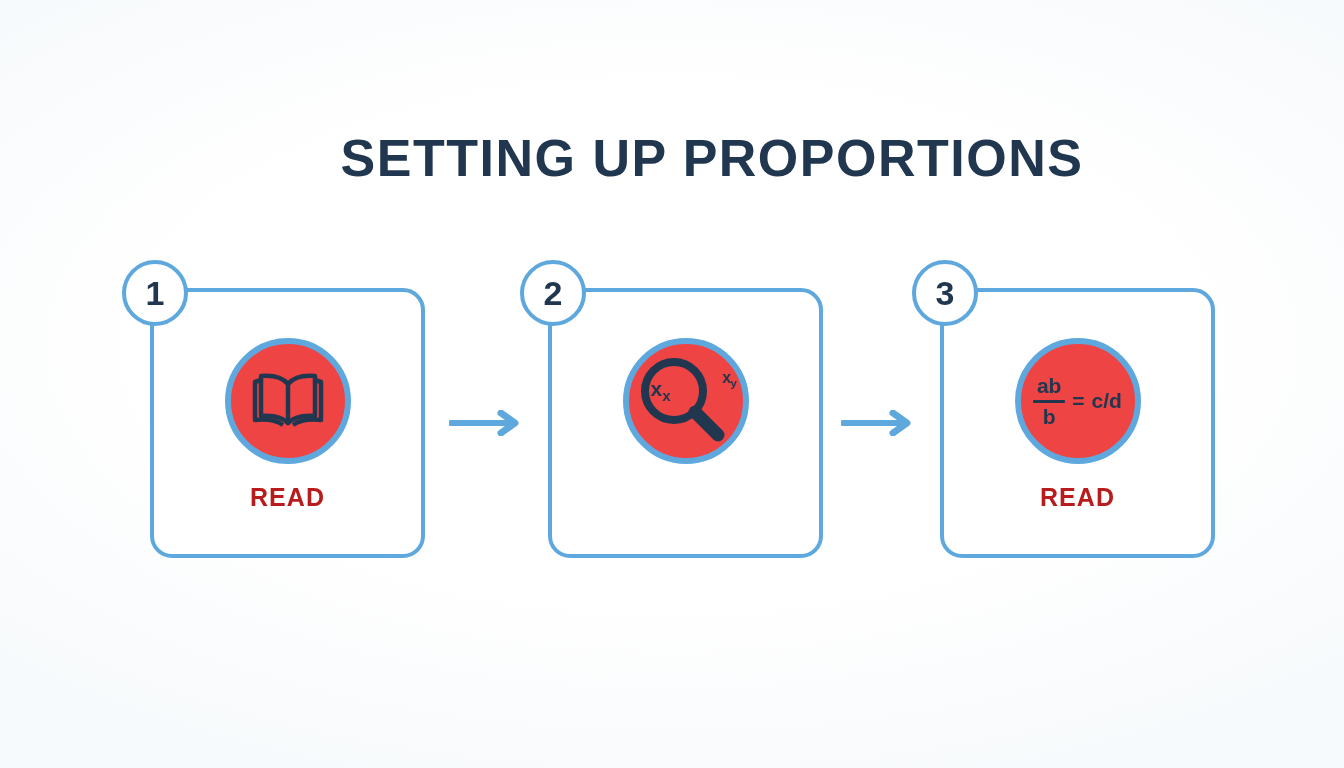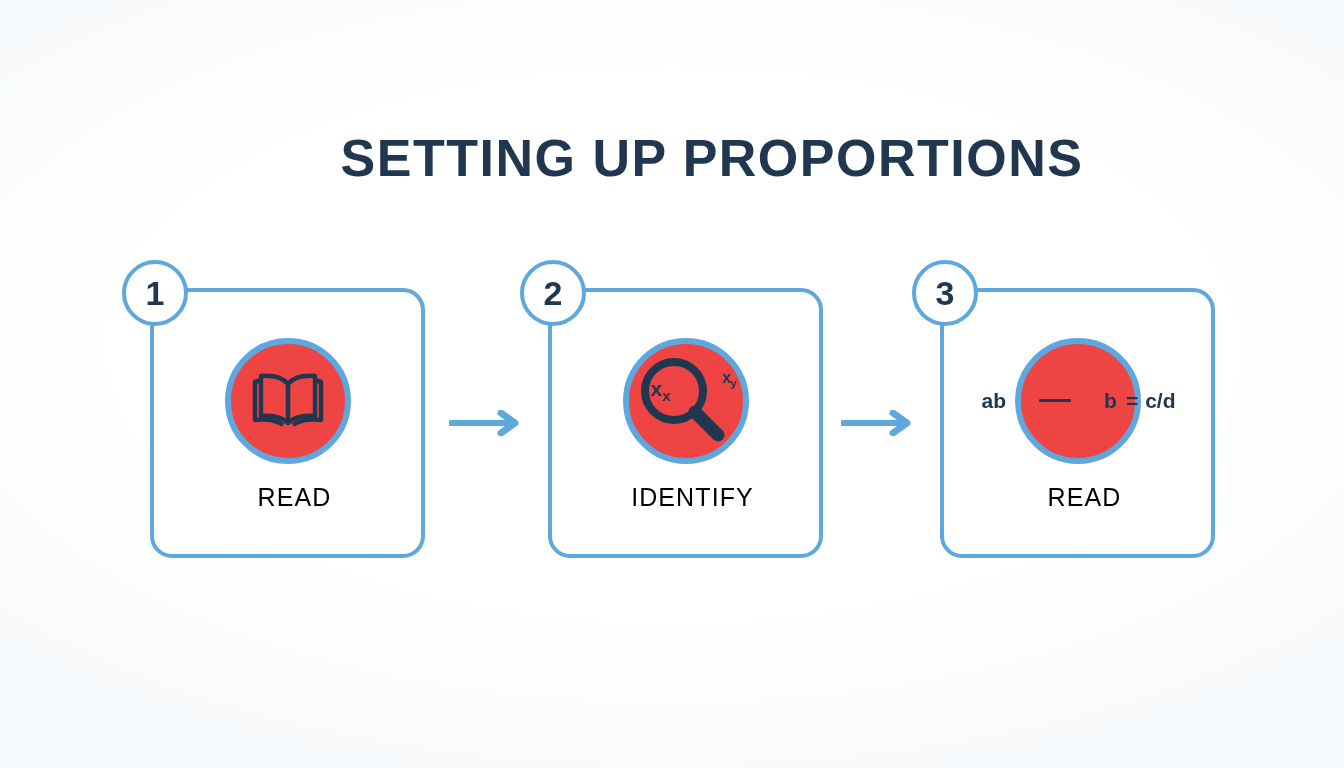--- a/index.html
+++ b/index.html
@@ -91,27 +91,27 @@
     background: #ef4444;
     box-sizing: border-box;
     display: flex;
     align-items: center;
     justify-content: center;
   }
 
   .card-label {
     position: absolute;
     bottom: 42px;
-    left: 7px;
+    left: 0;
     width: 100%;
     text-align: center;
     font-size: 25px;
-    font-weight: normal;
+    font-weight: bold;
     letter-spacing: 1.1px;
-    color: #000000;
+    color: #b91c1c;
   }
 
   
   .magnifier-wrap {
     position: relative;
     width: 104px;
     height: 96px;
   }
   .mag-sub {
     position: absolute;
@@ -138,24 +138,23 @@
     display: flex;
     align-items: center;
     justify-content: center;
     gap: 7px;
     font-size: 21px;
     font-weight: bold;
     color: #21374f;
   }
   .frac {
     display: inline-flex;
-    flex-direction: row;
+    flex-direction: column;
     align-items: center;
     line-height: 1.12;
-    gap: 31px;
   }
   .frac .num { padding: 0 2px; }
   .frac .bar {
     width: 100%;
     min-width: 32px;
     height: 3px;
     background: #21374f;
     margin: 2px 0;
     border-radius: 1px;
   }
@@ -215,21 +214,20 @@
         </svg>
         <span class="mag-inner-label">
           <span>x</span><sub>x</sub>
         </span>
         <span class="mag-sub">
           <span>x</span><sub>y</sub>
         </span>
       </span>
     </div>
 
-    <div class="card-label">IDENTIFY</div>
   </div>
 
   <div class="arrow arrow-2">
     <svg width="76" height="26" viewBox="0 0 76 26" fill="none">
       <path d="M2 13 L58 13" stroke="#5ea8de" stroke-width="6" stroke-linecap="round"></path>
       <path d="M52 3 L66 13 L52 23" stroke="#5ea8de" stroke-width="7" stroke-linecap="round" stroke-linejoin="round" fill="none"></path>
     </svg>
   </div>
 
   <div class="card card-3">

